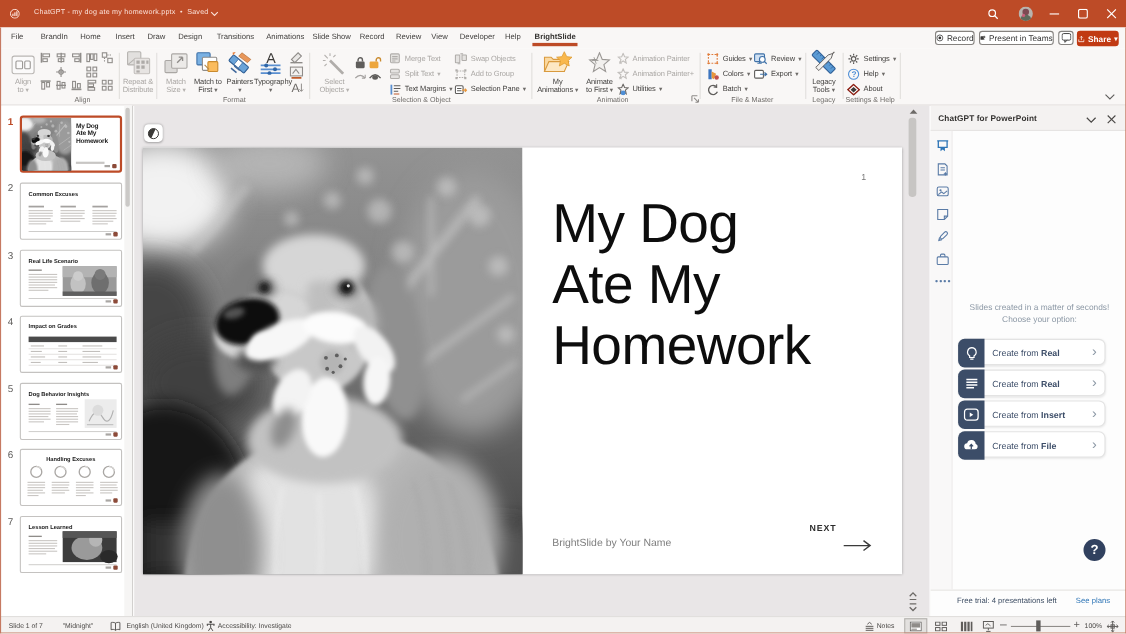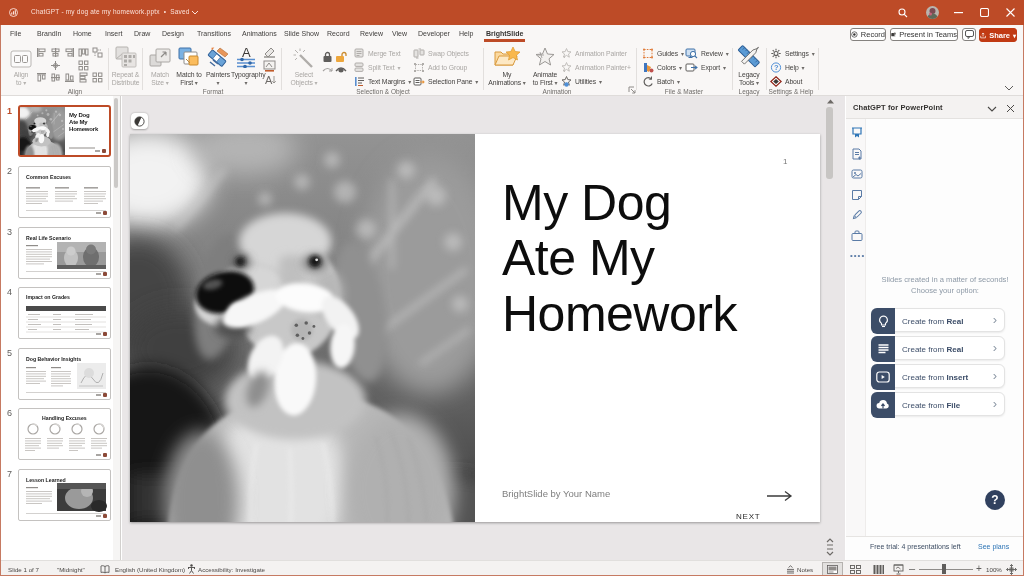--- a/index.html
+++ b/index.html
@@ -670,21 +670,21 @@
           <path d="M5.5 0.9 A4.6 4.6 0 0 0 5.5 10.1 Z" fill="#3b3937" transform="rotate(25 5.5 5.5)"></path>
         </svg>
  </div>
  <div id="slide">
    <svg class="abs" style="left:0;top:0" width="345" height="388" viewBox="0 0 345 388">
           <use href="#dogpic"></use>
         </svg>
    <div class="abs" style="left:653px;top:23px;font-size:8px;color:#777">1</div>
    <div class="bigtitle">My Dog<br>Ate My<br>Homework</div>
    <div class="abs" style="left:372px;top:354px;font-size:9.5px;color:#7e7e7e">BrightSlide by Your Name</div>
-   <div class="abs" style="left:606px;top:378px;font-size:8px;font-weight:normal;color:#2b2b2b;letter-spacing:0.8px">NEXT</div>
+   <div class="abs" style="left:606px;top:342px;font-size:8px;font-weight:bold;color:#2b2b2b;letter-spacing:0.8px">NEXT</div>
    <svg class="abs" style="left:636px;top:356px" width="28" height="12" viewBox="0 0 28 12">
           <path d="M1 6 L25 6 M19 1.5 L25 6 L19 10.5" fill="none" stroke="#3b3b3b" stroke-width="1.3"></path>
         </svg>
  </div>
  <svg class="abs" style="left:704px;top:2px" width="9" height="7" viewBox="0 0 9 7">
         <path d="M1 5.5 L4.5 1.5 L8 5.5 Z" fill="#6d6a67"></path>
       </svg>
  <div class="abs" style="left:704px;top:11px;width:7px;height:72px;background:#c7c5c3;border-radius:3px"></div>
  <svg class="abs" style="left:703px;top:440px" width="10" height="10" viewBox="0 0 10 10">
         <path d="M2 6 L5 3 L8 6" fill="none" stroke="#6d6a67" stroke-width="1.2"></path>

